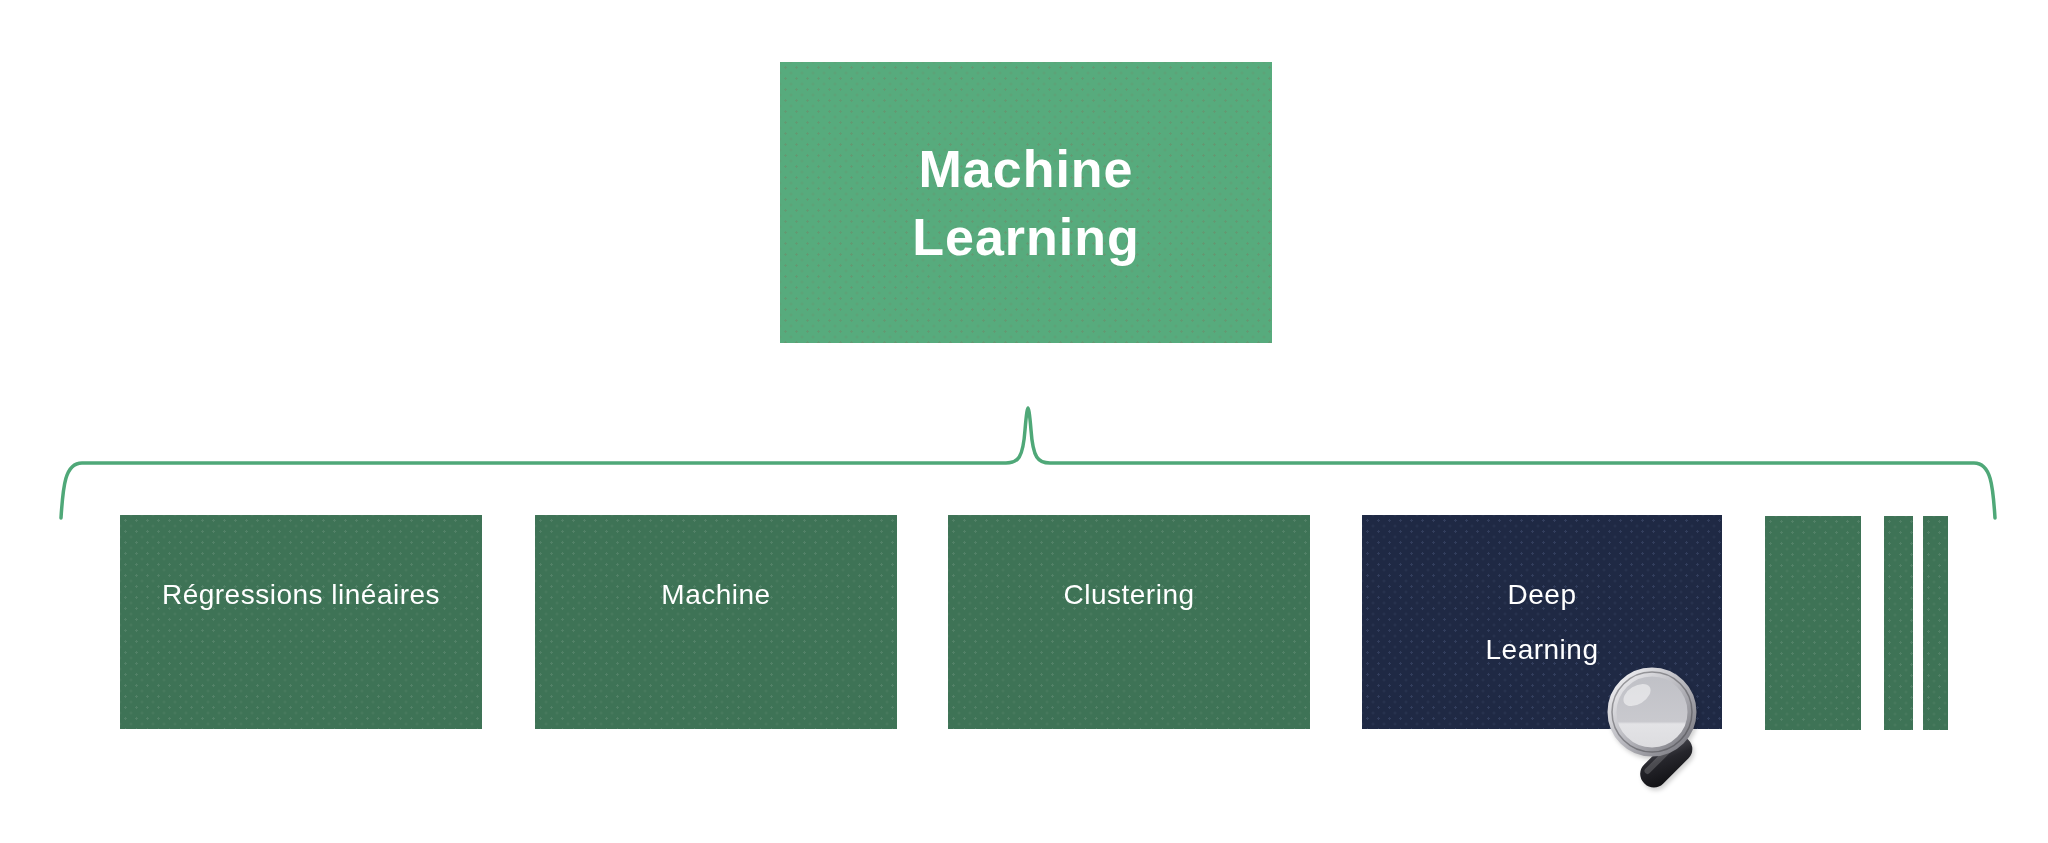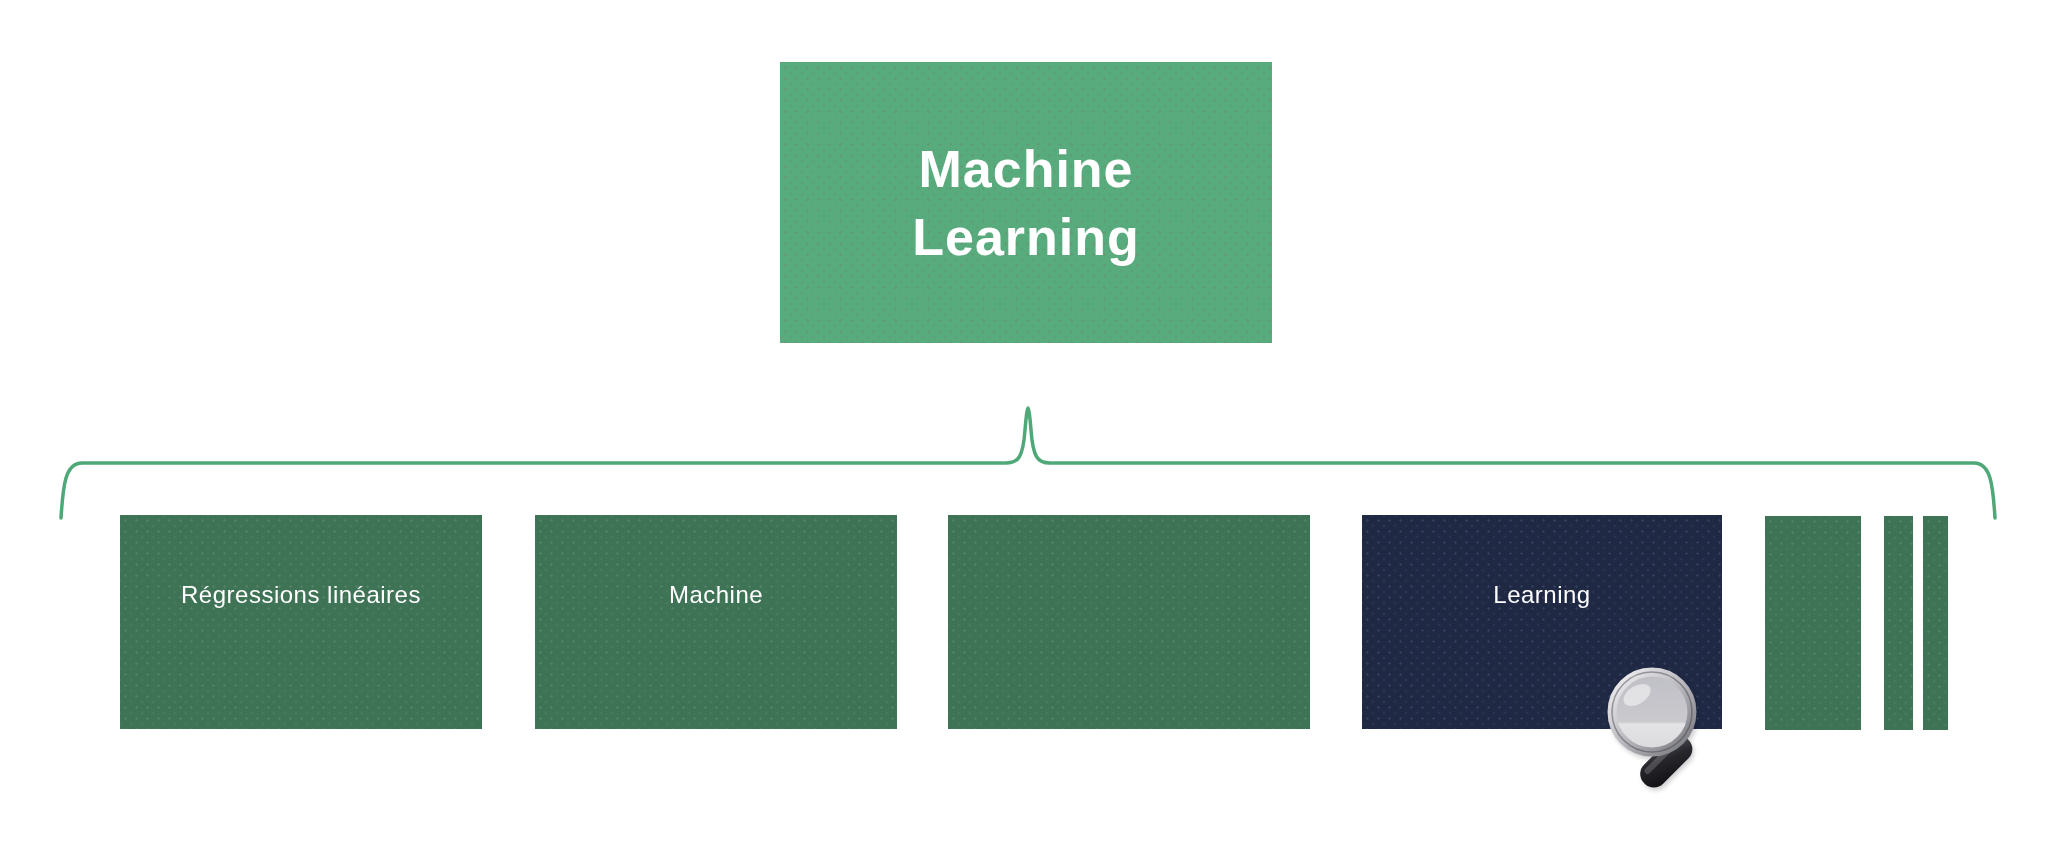--- a/index.html
+++ b/index.html
@@ -33,21 +33,21 @@
   .node-root{left:780px;top:62px;width:492px;height:281px;
     display:flex;flex-direction:column;justify-content:center;text-align:center;}
   .root-line{display:block;font-weight:bold;font-size:52px;line-height:68px;
     letter-spacing:1px;color:#fff;}
   .node{top:515px;height:214px;}
   .node-1{left:120px;width:362px;}
   .node-2{left:535px;width:362px;}
   .node-3{left:948px;width:362px;}
   .node-4{left:1362px;width:360px;}
   .label{position:absolute;top:52px;left:0;right:0;text-align:center;}
-  .line{display:block;height:55px;line-height:55px;font-size:24px;
+  .line{display:block;height:55px;line-height:55px;font-size:28px;
     letter-spacing:.5px;white-space:nowrap;color:#fff;}
   
   .bar{position:absolute;top:516px;height:214px;}
   .bar-1{left:1765px;width:96px;}
   .bar-2{left:1884px;width:29px;}
   .bar-3{left:1923px;width:25px;}
   
   .brace{position:absolute;left:56px;top:400px;width:1944px;height:125px;}
   
   .magnifier{position:absolute;left:1586px;top:650px;width:150px;height:150px;
@@ -83,25 +83,27 @@
   </div>
 
   <div class="box dots-dark node node-2">
     <div class="label">
       <span class="line">Machine</span>
     </div>
   </div>
 
   <div class="box dots-dark node node-3">
     <div class="label">
+      <span class="line">Clustering</span>
     </div>
   </div>
 
   <div class="box dots-navy node node-4">
     <div class="label">
+      <span class="line">Deep</span>
       <span class="line">Learning</span>
     </div>
   </div>
 
   <div class="bar dots-dark bar-1"></div>
   <div class="bar dots-dark bar-2"></div>
   <div class="bar dots-dark bar-3"></div>
 
   <svg class="magnifier" viewBox="0 0 150 150" aria-hidden="true">
     <defs>

